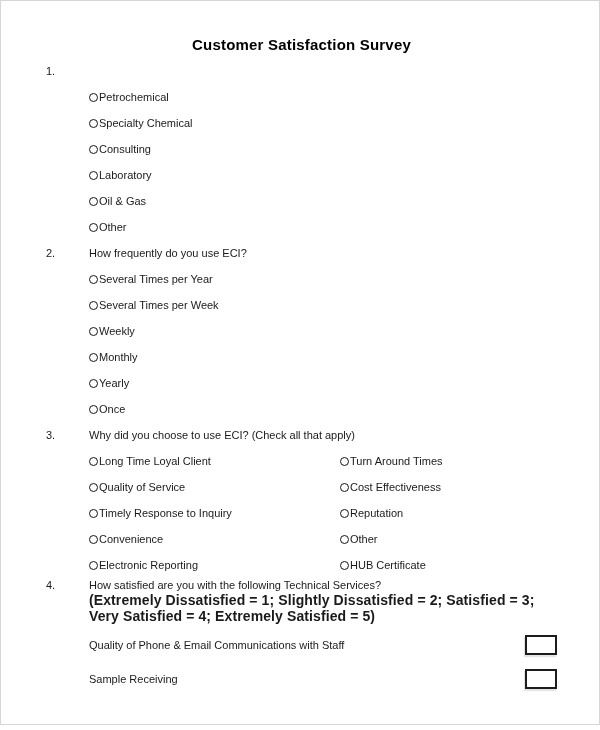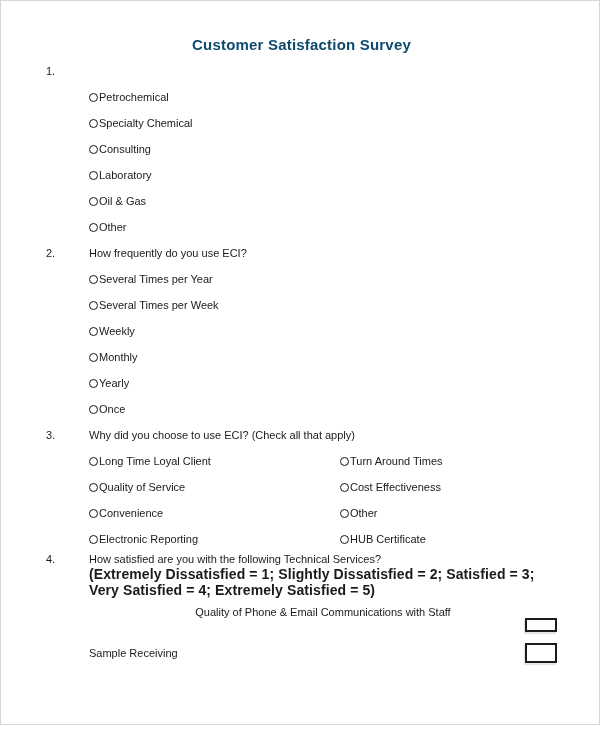--- a/index.html
+++ b/index.html
@@ -22,21 +22,21 @@
     padding: 0 42px 0 45px;
   }
   .title {
     margin-top: 37px;
     height: 14px;
     line-height: 14px;
     text-align: center;
     font-size: 15px;
     font-weight: bold;
     letter-spacing: 0.2px;
-    color: #0c4a6e;
+    color: #000000;
   }
   .line {
     height: 26px;
     display: flex;
     align-items: center;
     font-size: 11px;
   }
   .q-line .q-num {
     width: 43px;
     flex: none;
@@ -67,21 +67,21 @@
     letter-spacing: 0.1px;
     font-weight: bold;
   }
   .item-line {
     height: 26px;
     display: flex;
     align-items: center;
     padding-left: 43px;
     font-size: 11px;
   }
-  .item-line.item-1 { margin-top: 14px; flex-direction: column; }
+  .item-line.item-1 { margin-top: 14px; }
   .item-line.item-2 { margin-top: 8px; gap: 7px; }
   .score-box {
     box-sizing: border-box;
     margin-left: auto;
     width: 32px;
     height: 20px;
     border: 2px solid #1c1c1c;
     background: #fff;
     box-shadow: -1px 2px 1px rgba(0,0,0,0.10);
   }
@@ -171,20 +171,30 @@
         <span>Quality of Service</span>
       </span>
       <span class="opt-cell">
         <span class="radio"></span>
         <span>Cost Effectiveness</span>
       </span>
     </div>
     <div class="line opt-line">
       <span class="opt-cell left-col">
         <span class="radio"></span>
+        <span>Timely Response to Inquiry</span>
+      </span>
+      <span class="opt-cell">
+        <span class="radio"></span>
+        <span>Reputation</span>
+      </span>
+    </div>
+    <div class="line opt-line">
+      <span class="opt-cell left-col">
+        <span class="radio"></span>
         <span>Convenience</span>
       </span>
       <span class="opt-cell">
         <span class="radio"></span>
         <span>Other</span>
       </span>
     </div>
     <div class="line opt-line">
       <span class="opt-cell left-col">
         <span class="radio"></span>

